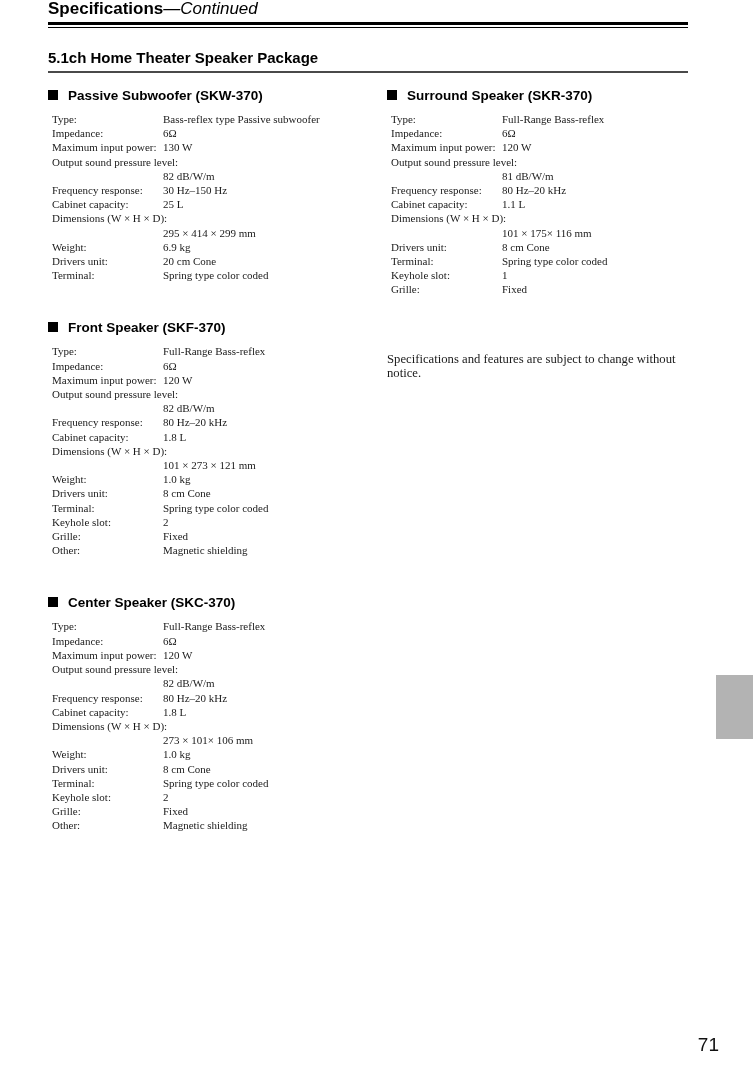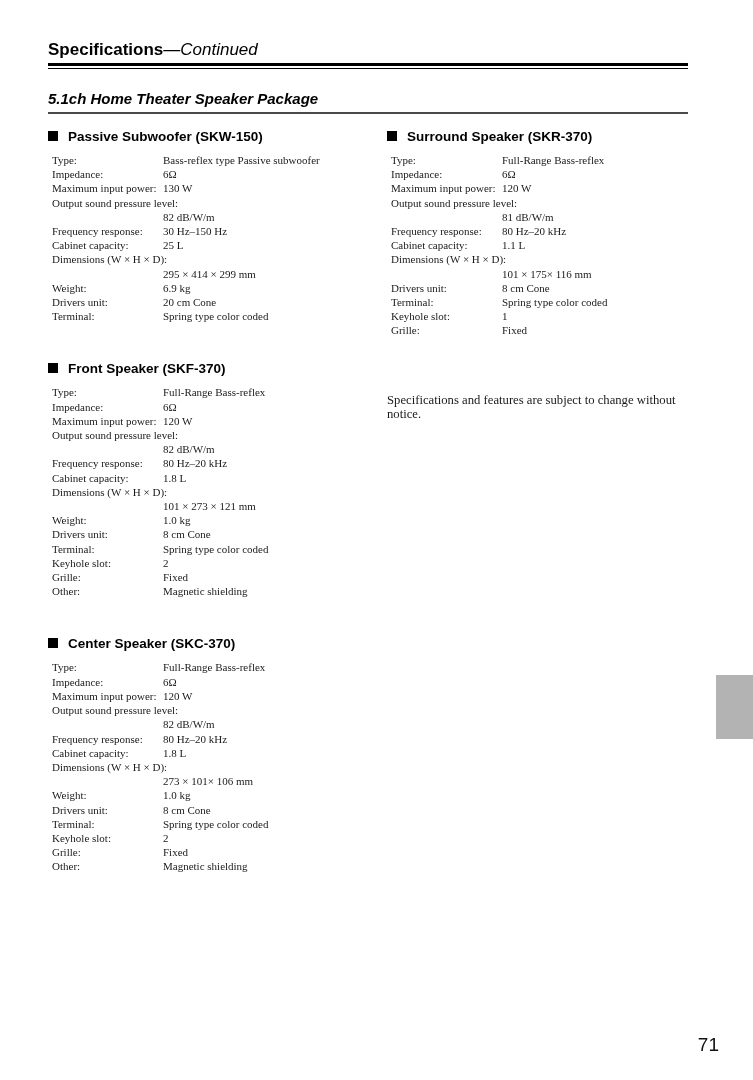--- a/index.html
+++ b/index.html
@@ -13,21 +13,20 @@
     position: relative;
     font-family: "Liberation Serif", serif;
     color: #1a1a1a;
     overflow: hidden;
   }
   .content {
     position: absolute;
     left: 48px;
     top: 0;
     width: 640px;
-    padding-top: 41px;
   }
   .header {
     font-family: "Liberation Sans", sans-serif;
     font-size: 17px;
     line-height: 18px;
     color: #000;
     white-space: nowrap;
   }
   .h-title { font-weight: bold; }
   .h-cont  { font-style: italic; font-weight: normal; }
@@ -35,21 +34,20 @@
     margin-top: 4px;
     height: 2px;
     border-top: 3px solid #000;
     border-bottom: 1px solid #000;
     width: 100%;
   }
   .section-title {
     margin-top: 22px;
     font-family: "Liberation Sans", sans-serif;
     font-weight: bold;
-    font-style: italic;
     font-size: 15px;
     line-height: 16px;
     color: #000;
   }
   .thin-rule {
     margin-top: 5px;
     height: 0;
     border-top: 2px solid #4a4a4a;
     width: 100%;
   }
@@ -125,21 +123,21 @@
       <span class="h-title">Specifications</span><span class="h-cont">—Continued</span>
     </div>
     <div class="double-rule"></div>
 
     <div class="section-title">5.1ch Home Theater Speaker Package</div>
     <div class="thin-rule"></div>
 
     <div class="columns">
       <div class="col col-left" id="col-left">
   <section class="speaker">
-    <h3 class="speaker-heading"><span class="bullet"></span><span class="heading-text">Passive Subwoofer (SKW-150)</span></h3>
+    <h3 class="speaker-heading"><span class="bullet"></span><span class="heading-text">Passive Subwoofer (SKW-370)</span></h3>
     <div class="rows">
               <div class="spec-row"><span class="spec-label">Type:</span><span class="spec-value">Bass-reflex type Passive subwoofer</span></div>
               <div class="spec-row"><span class="spec-label">Impedance:</span><span class="spec-value">6Ω</span></div>
               <div class="spec-row"><span class="spec-label">Maximum input power:</span><span class="spec-value">130 W</span></div>
               <div class="spec-row"><span class="spec-label">Output sound pressure level:</span><span class="spec-value"></span></div>
               <div class="spec-row"><span class="spec-label"></span><span class="spec-value">82 dB/W/m</span></div>
               <div class="spec-row"><span class="spec-label">Frequency response:</span><span class="spec-value">30 Hz–150 Hz</span></div>
               <div class="spec-row"><span class="spec-label">Cabinet capacity:</span><span class="spec-value">25 L</span></div>
               <div class="spec-row"><span class="spec-label">Dimensions (W × H × D):</span><span class="spec-value"></span></div>
               <div class="spec-row"><span class="spec-label"></span><span class="spec-value">295 × 414 × 299 mm</span></div>

